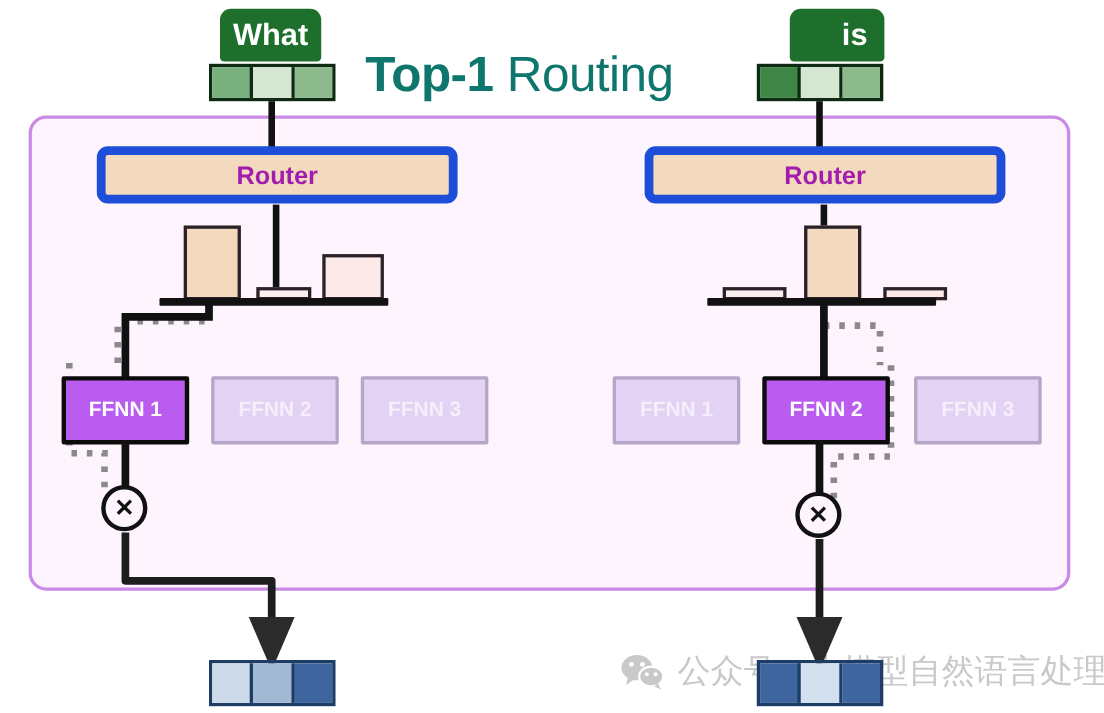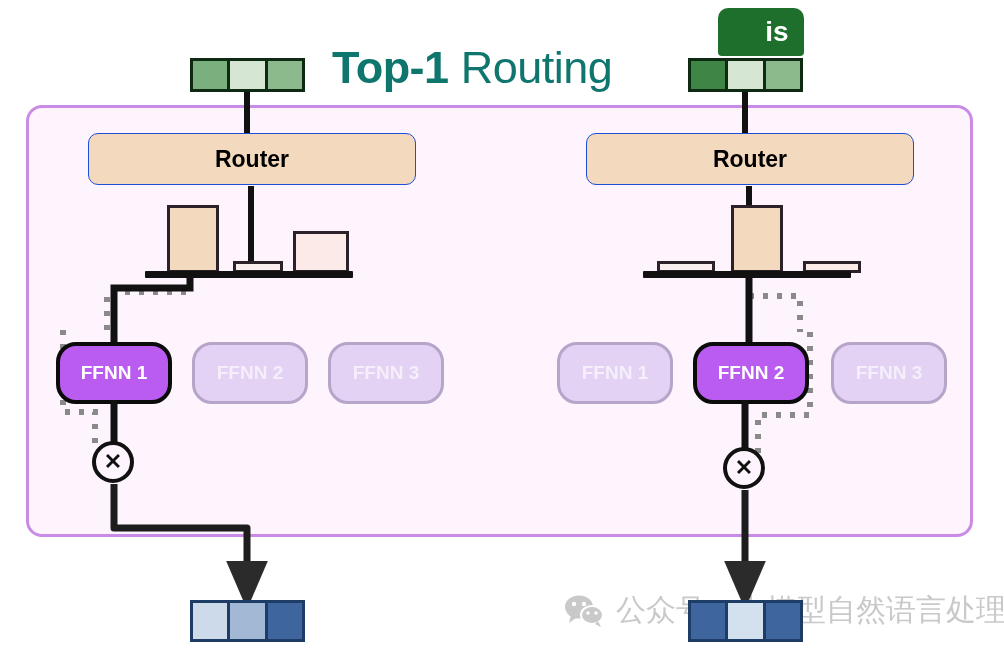--- a/index.html
+++ b/index.html
@@ -87,23 +87,23 @@
     border-radius: 16px;
     z-index: 1;
   }
 
   
   .router {
     position: absolute;
     z-index: 5;
     box-sizing: border-box;
     background: #f3d9bd;
-    border: 1px solid #1d4ed8;
+    border: 8px solid #1d4ed8;
     border-radius: 10px;
-    color: #000000;
+    color: #a21caf;
     font-size: 23px;
     font-weight: bold;
     display: flex;
     align-items: center;
     justify-content: center;
     height: 52px;
   }
 
   
   .hist {
@@ -127,21 +127,21 @@
     border: 3px solid #2a2228;
   }
 
   
   .ffnn {
     position: absolute;
     z-index: 5;
     box-sizing: border-box;
     width: 116px;
     height: 62px;
-    border-radius: 20px;
+    border-radius: 2px;
     display: flex;
     align-items: center;
     justify-content: center;
     font-size: 19px;
     font-weight: bold;
     color: #ffffff;
   }
   .ffnn.active {
     background: #bb5cf0;
     border: 4px solid #0b0b0b;
@@ -244,20 +244,21 @@
 
     <line x1="745" y1="400" x2="745" y2="450" stroke="#111111" stroke-width="7"></line>
 
     <path d="M 745 490 L 745 583" fill="none" stroke="#1d1d1d" stroke-width="7" marker-end="url(#arrowhead)"></path>
   </svg>
 
   <div class="title">
     <span class="bold">Top-1</span><span class="reg"> Routing</span>
   </div>
 
+  <div class="token-chip" style="left:200px; top:8px; width:92px;">What</div>
 
   <div class="embed" style="left:190px; top:58px; width:115px;">
     <div class="cell" style="background: rgb(121, 176, 126);"></div>
     <div class="cell" style="background: rgb(213, 230, 210);"></div>
     <div class="cell" style="background: rgb(141, 186, 140);"></div>
   </div>
 
   <div class="router" style="left:88px; top:133px; width:328px;">Router</div>
 
   <div class="hist" style="left:145px; top:198px; width:208px;">

